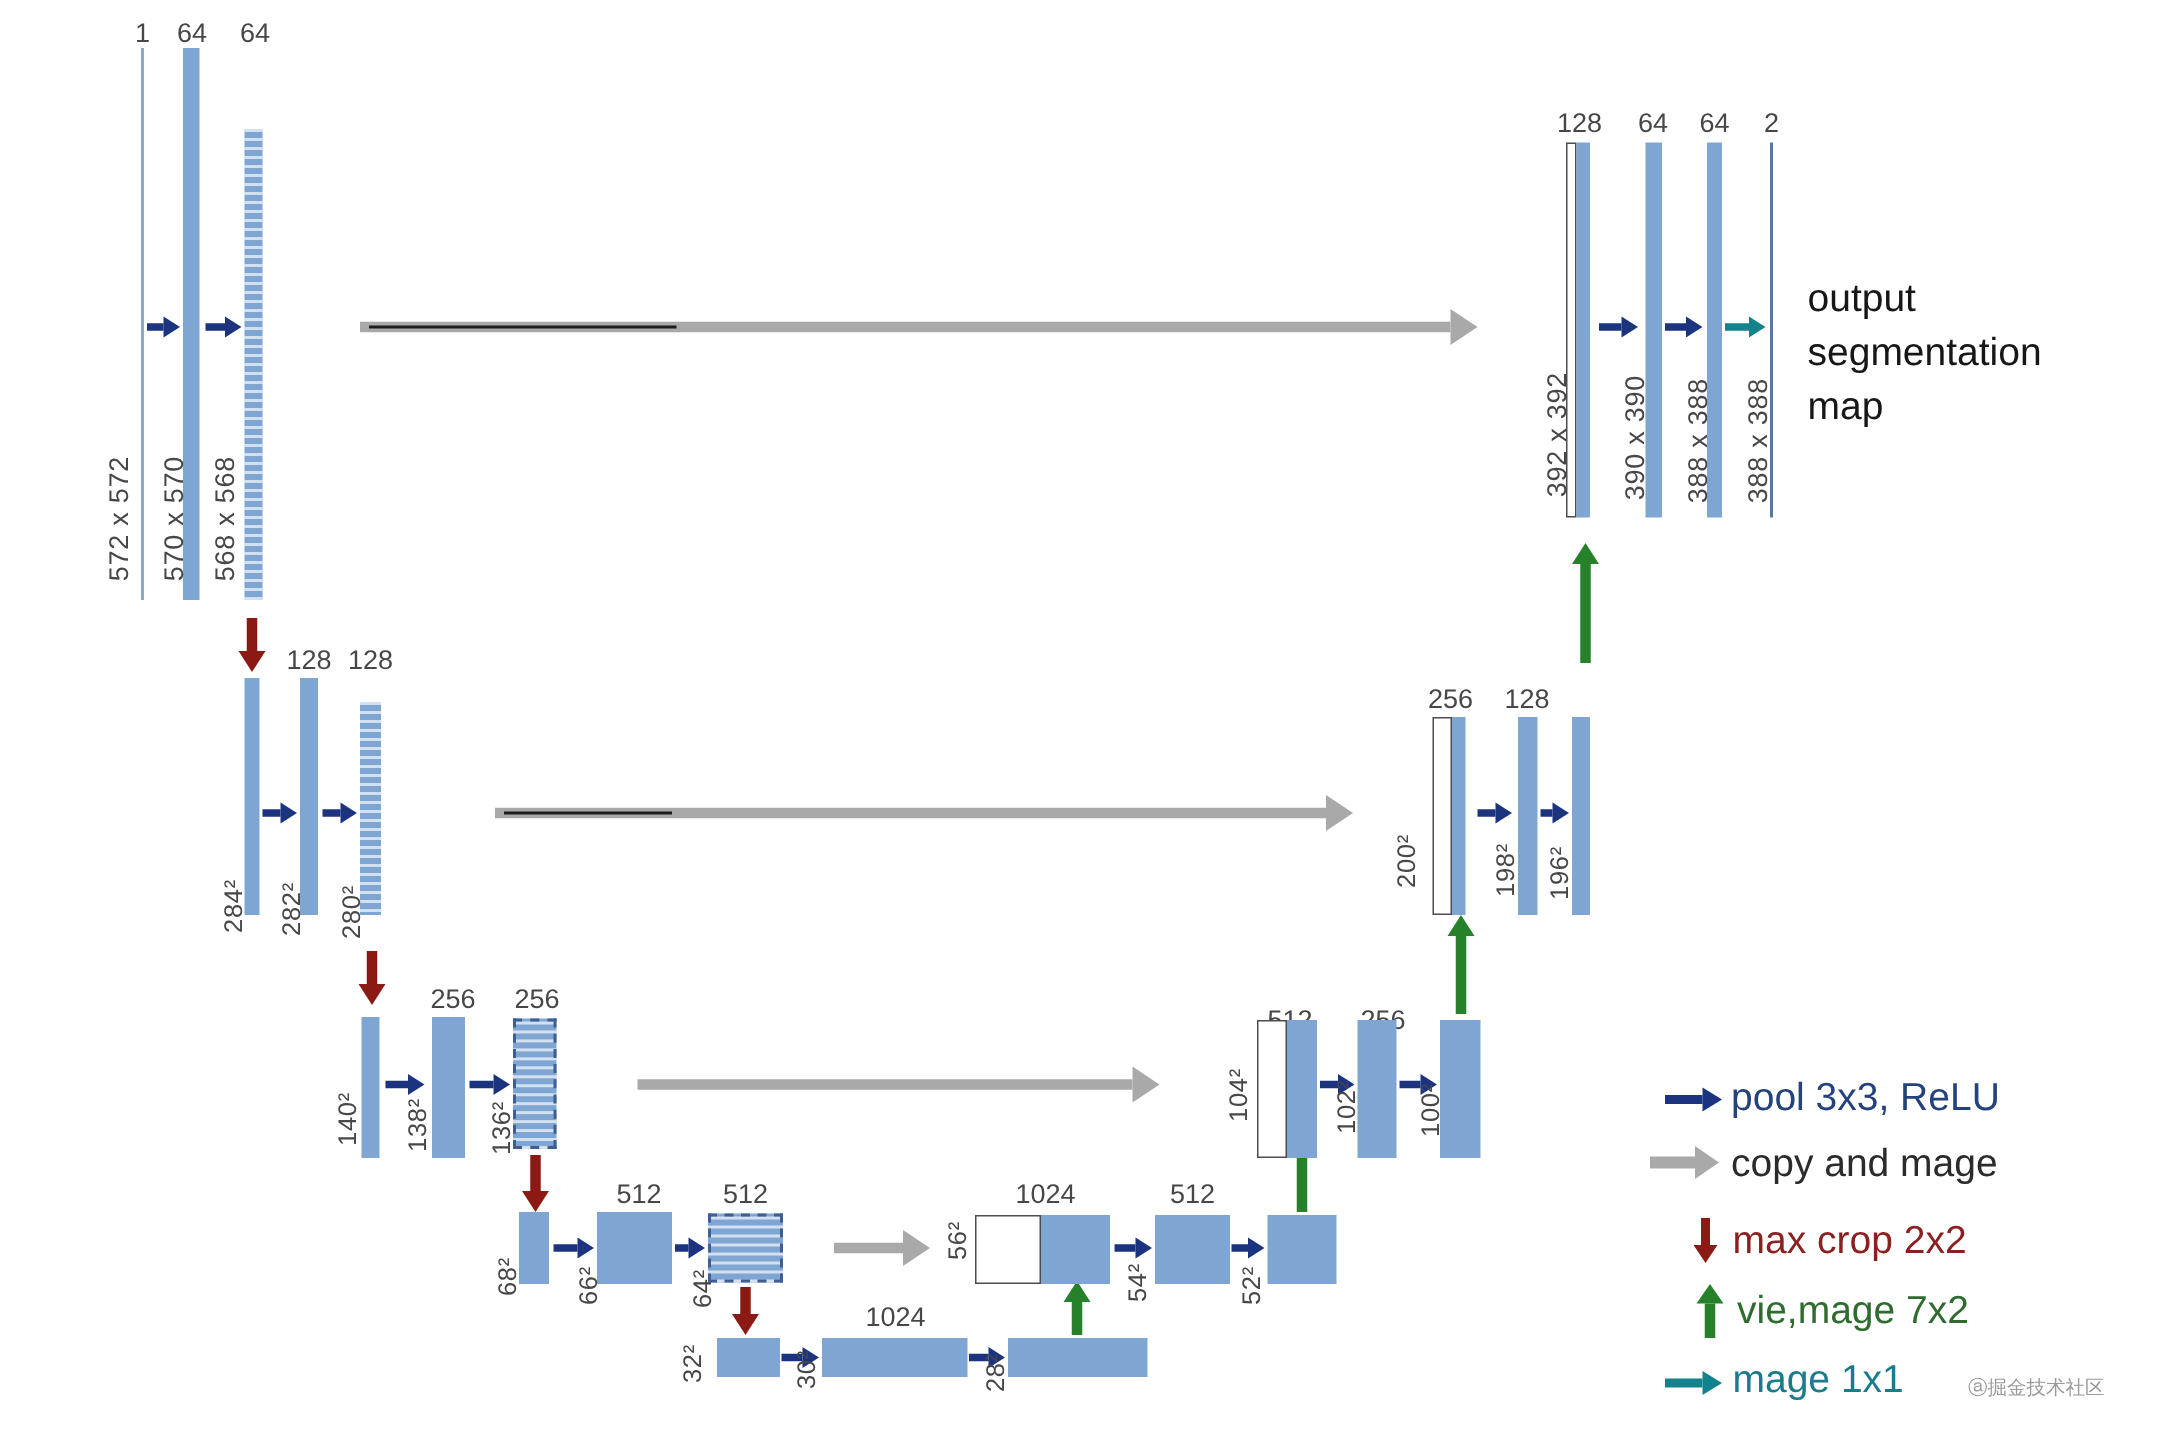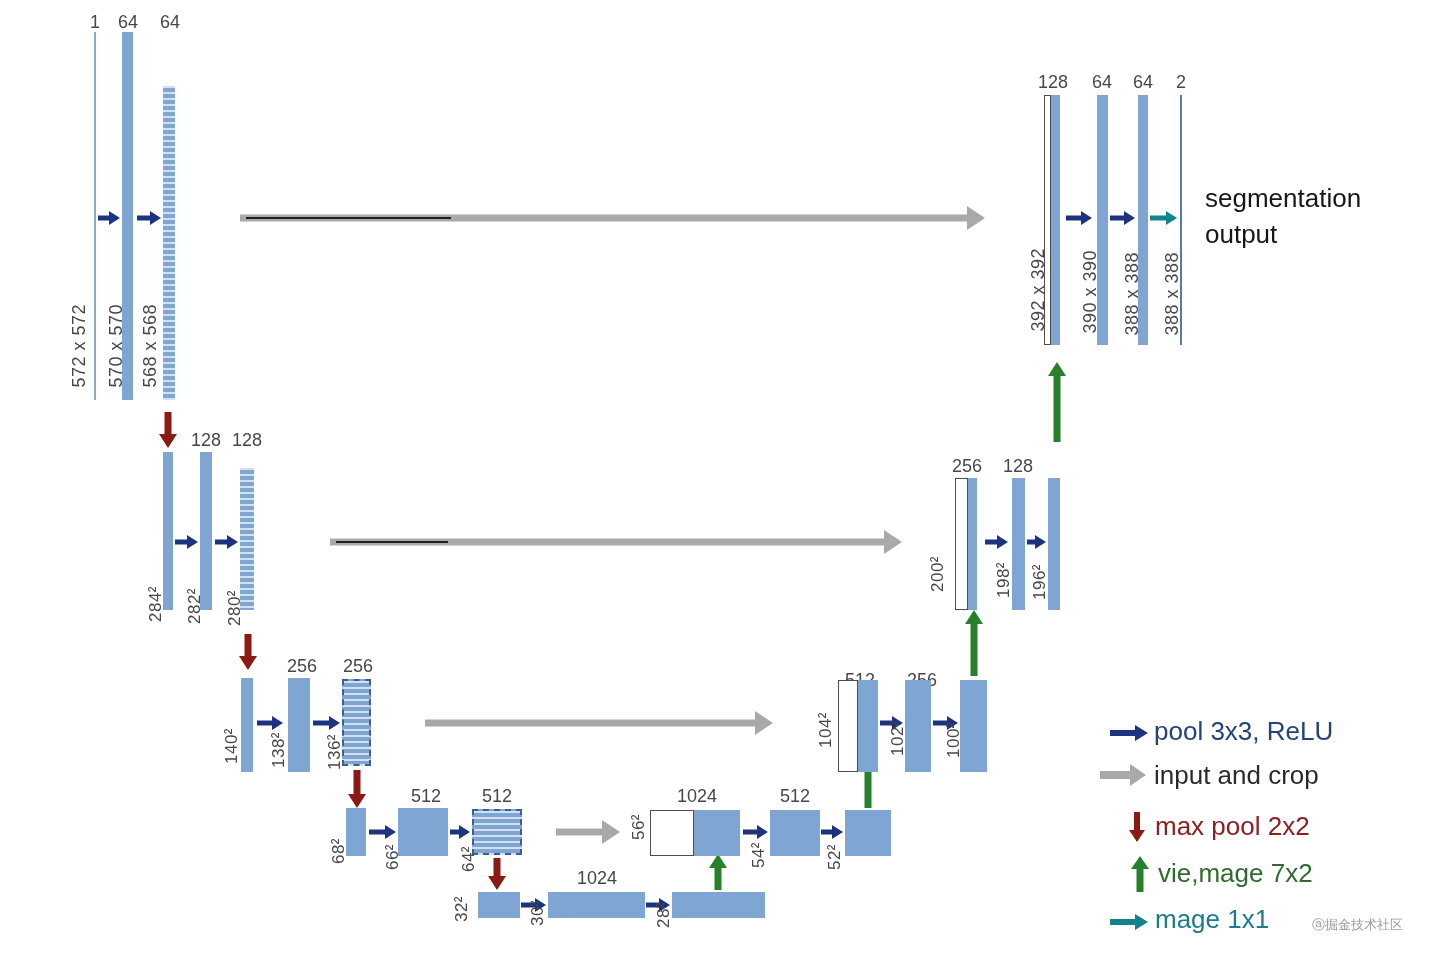--- a/index.html
+++ b/index.html
@@ -315,41 +315,42 @@
       <i class="sh"></i>
       <i class="hd"></i>
     </div>
 
   <span class="vlabel big" style="left:1028px;top:248px">392 x 392</span>
   <span class="vlabel big" style="left:1080px;top:250px">390 x 390</span>
   <span class="vlabel big" style="left:1122px;top:252px">388 x 388</span>
   <span class="vlabel big" style="left:1162px;top:252px">388 x 388</span>
 
   <div class="title" style="left:1205px;top:180px;width:220px">
+    <span>output</span>
     <span>segmentation</span>
-    <span>output</span>
+    <span>map</span>
   </div>
 
   <div class="ar right c-conv" style="left:1110px;top:725px;width:38px;height:16px;--t:6px;--h:13px;--w2:8px">
       <i class="sh"></i>
       <i class="hd"></i>
     </div>
   <span class="legtext" style="left:1154px;top:716px;color:#24427c">pool 3x3, ReLU</span>
 
   <div class="ar right c-copy" style="left:1100px;top:764px;width:46px;height:22px;--t:8px;--h:16px;--w2:11px">
       <i class="sh"></i>
       <i class="hd"></i>
     </div>
-  <span class="legtext" style="left:1154px;top:760px;color:#2b2b2b">input and crop</span>
+  <span class="legtext" style="left:1154px;top:760px;color:#2b2b2b">copy and mage</span>
 
   <div class="ar down c-pool" style="left:1128px;top:812px;width:18px;height:30px;--t:6px;--h:12px;--w2:8px">
       <i class="sh"></i>
       <i class="hd"></i>
     </div>
-  <span class="legtext" style="left:1155px;top:811px;color:#8b2020">max pool 2x2</span>
+  <span class="legtext" style="left:1155px;top:811px;color:#8b2020">max crop 2x2</span>
 
   <div class="ar up c-up" style="left:1130px;top:856px;width:20px;height:36px;--t:7px;--h:13px;--w2:9px">
       <i class="sh"></i>
       <i class="hd"></i>
     </div>
   <span class="legtext" style="left:1158px;top:858px;color:#2f6b2f">vie,mage 7x2</span>
 
   <div class="ar right c-1x1" style="left:1110px;top:914px;width:38px;height:16px;--t:6px;--h:13px;--w2:8px">
       <i class="sh"></i>
       <i class="hd"></i>

